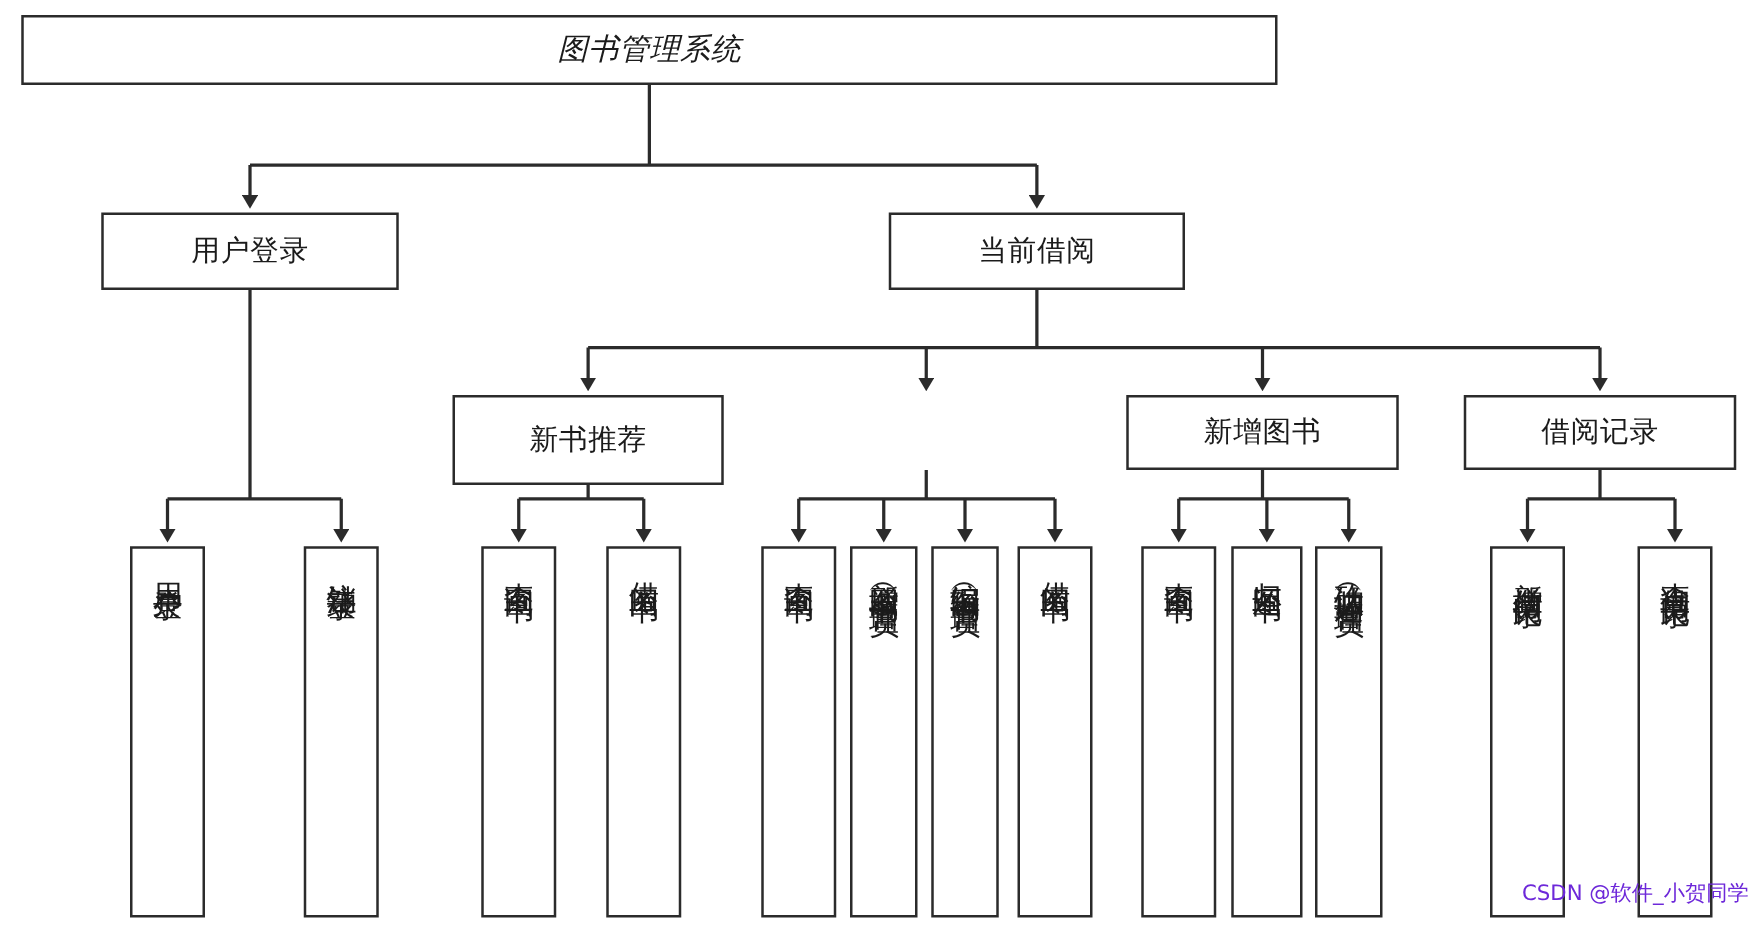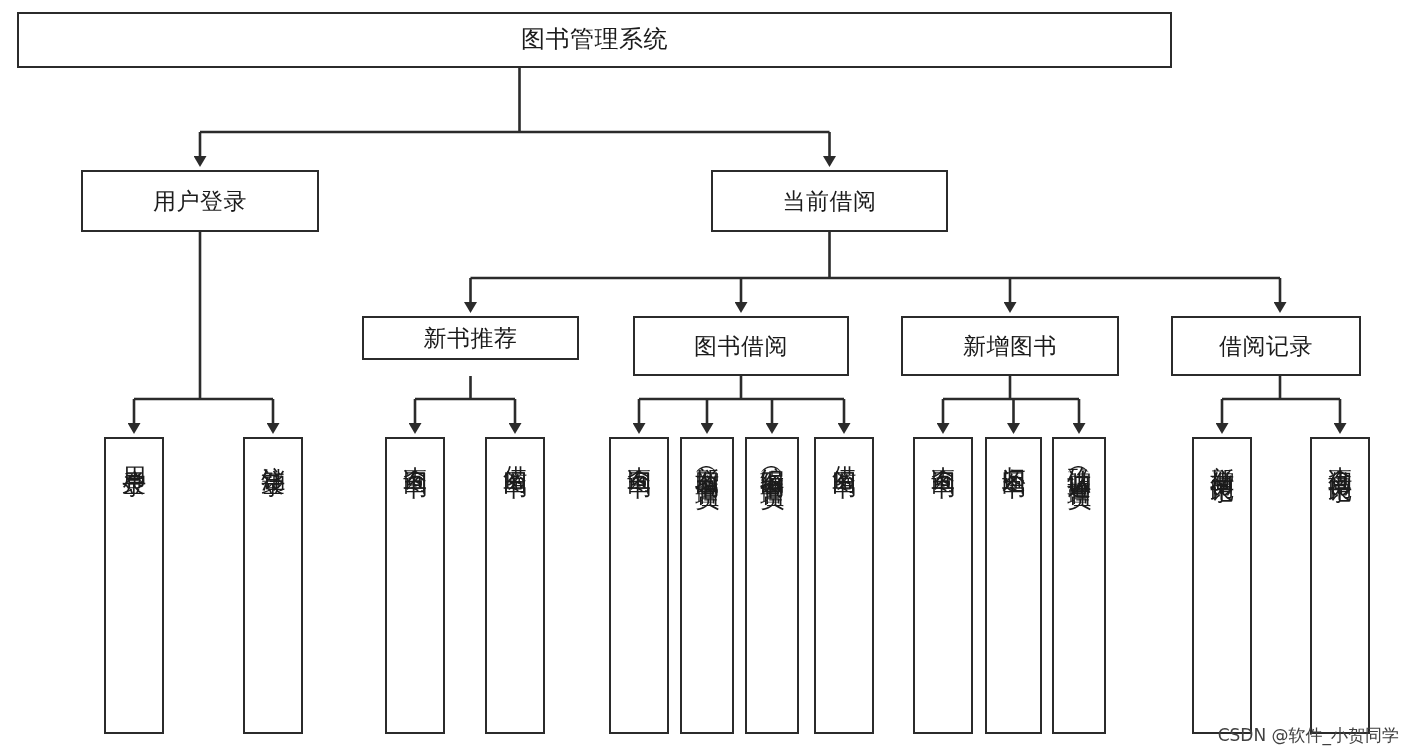--- a/index.html
+++ b/index.html
@@ -58,23 +58,23 @@
     font-size: 24px;
     line-height: 1.18;
     letter-spacing: 3px;
     white-space: nowrap;
   }
   .node.root .label { font-size: 24px; }
 
   #watermark {
     position: absolute;
     right: 6px;
-    bottom: 0;
+    bottom: 21px;
     font-size: 17px;
-    color: #404040;
+    color: #6d28d9;
     white-space: nowrap;
     z-index: 5;
     font-family: "DejaVu Sans", "Liberation Sans", sans-serif;
   }
 </style>
 </head>
 <body>
 
 <div id="canvas">
 
@@ -107,41 +107,38 @@
         <path d="M1010,376 L1010,399 M943,399 L1079,399"></path>
         <path d="M943,399 L943,424" marker-end="url(#arrow)"></path>
         <path d="M1013.5,399 L1013.5,424" marker-end="url(#arrow)"></path>
         <path d="M1079,399 L1079,424" marker-end="url(#arrow)"></path>
         <path d="M1280,376 L1280,399 M1222,399 L1340,399"></path>
         <path d="M1222,399 L1222,424" marker-end="url(#arrow)"></path>
         <path d="M1340,399 L1340,424" marker-end="url(#arrow)"></path>
       </g>
   </svg>
 
-  <div class="node root h" style="left: 17px; top: 12px; width: 1155px; height: 56px;">
+  <div class="node root h" style="left: 17px; top: 12px; width: 1005px; height: 56px; font-style: italic;">
     <span class="label">图书管理系统</span>
   </div>
 
   <div class="node h" style="left: 81px; top: 170px; width: 238px; height: 62px;">
     <span class="label">用户登录</span>
   </div>
   <div class="node h" style="left: 711px; top: 170px; width: 237px; height: 62px;">
     <span class="label">当前借阅</span>
   </div>
 
-  <div class="node h" style="left: 362px; top: 316px; width: 217px; height: 44px;">
+  <div class="node h" style="left: 362px; top: 316px; width: 217px; height: 72px;">
     <span class="label">新书推荐</span>
-  </div>
-  <div class="node h" style="left: 633px; top: 316px; width: 216px; height: 60px;">
-    <span class="label">图书借阅</span>
   </div>
   <div class="node h" style="left: 901px; top: 316px; width: 218px; height: 60px;">
     <span class="label">新增图书</span>
   </div>
-  <div class="node h" style="left: 1171px; top: 316px; width: 190px; height: 60px;">
+  <div class="node h" style="left: 1171px; top: 316px; width: 218px; height: 60px;">
     <span class="label">借阅记录</span>
   </div>
 
   <div class="node v" style="left: 104px; top: 437px; width: 60px; height: 297px;">
     <span class="label">用户登录</span>
   </div>
   <div class="node v" style="left: 243px; top: 437px; width: 60px; height: 297px;">
     <span class="label">注销登录</span>
   </div>
   <div class="node v" style="left: 385px; top: 437px; width: 60px; height: 297px;">

